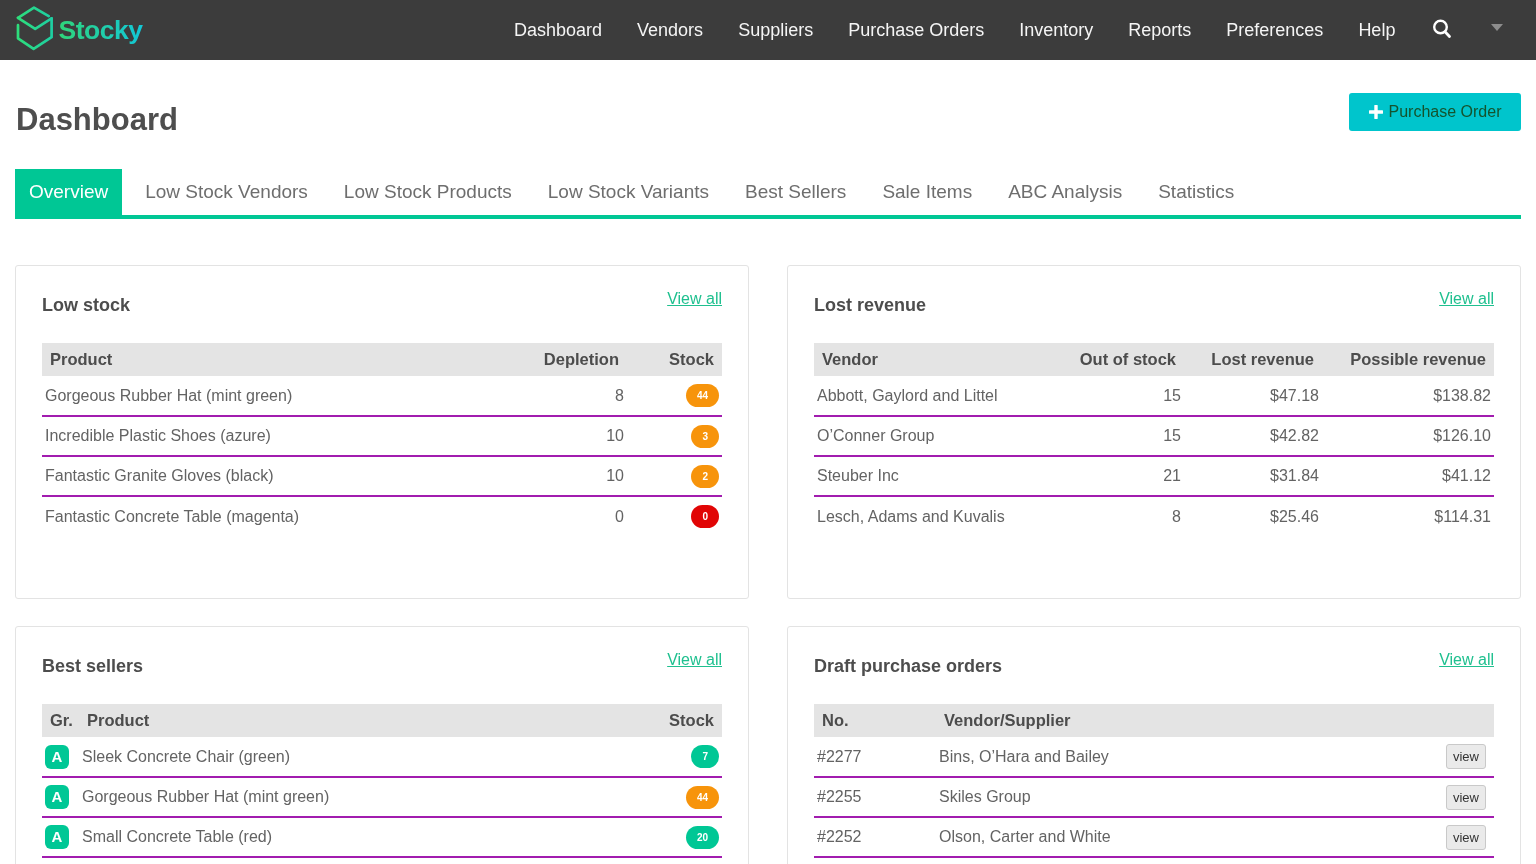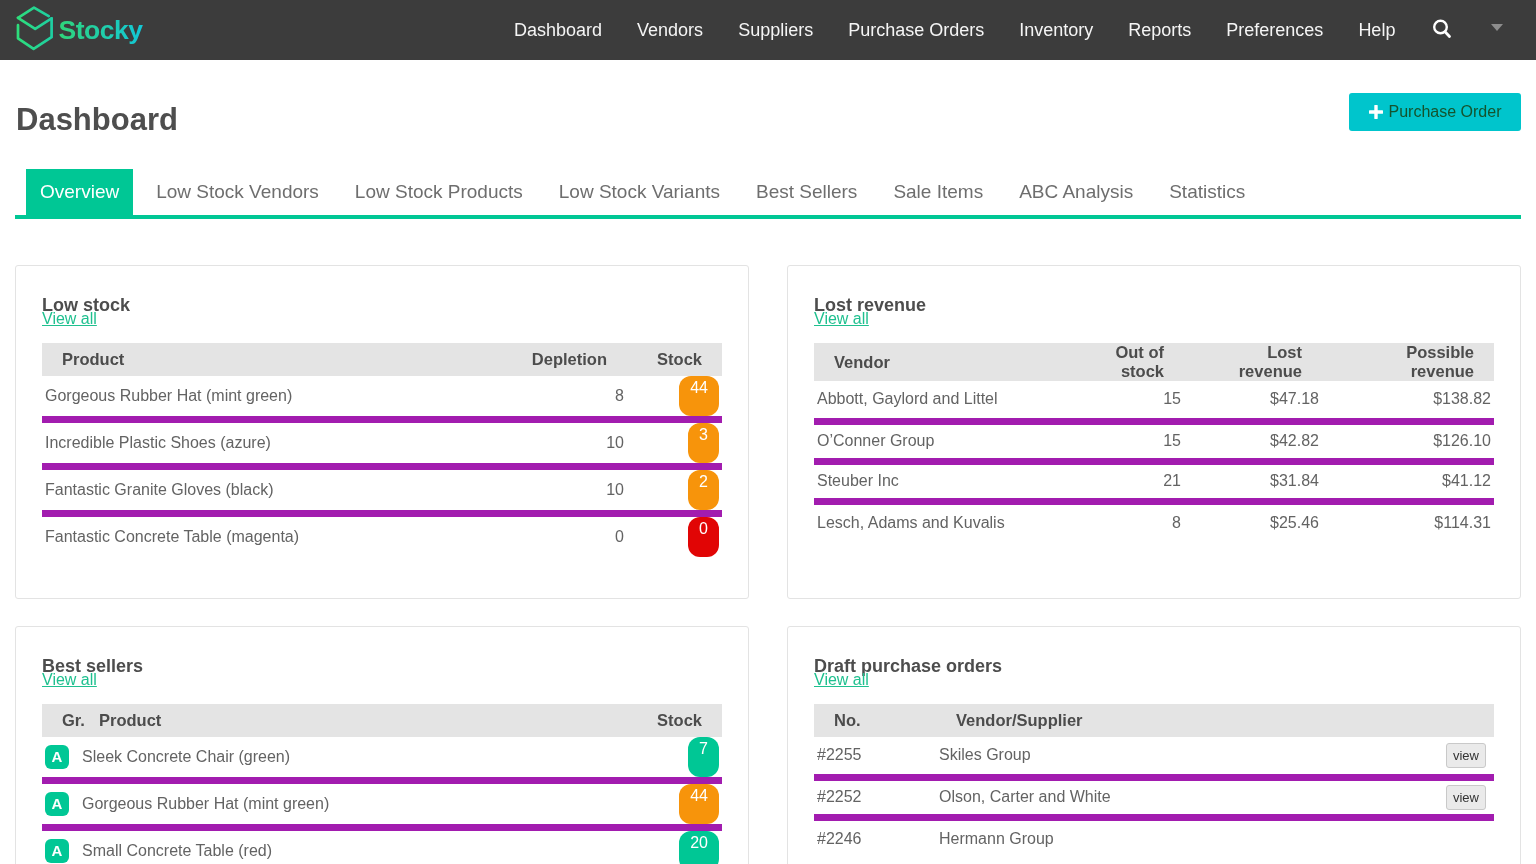--- a/index.html
+++ b/index.html
@@ -10,42 +10,42 @@
 .nav { position:absolute; left:514px; top:0; height:60px; display:flex; align-items:center;
   gap:35px; font-size:18px; color:#f5f5f5; white-space:nowrap; }
 .search { position:absolute; left:1432px; top:19px; }
 .caret { position:absolute; left:1491px; top:24px; width:0; height:0;
   border-left:6px solid transparent; border-right:6px solid transparent;
   border-top:7px solid #8d8d8d; }
 .h1 { position:absolute; left:16px; top:102px; font-size:31px; font-weight:bold; color:#4e4e4e; }
 .pobtn { position:absolute; left:1349px; top:93px; width:172px; height:38px; background:#00c5cc;
   border-radius:3px; color:#14532d; font-size:16px; display:flex; align-items:center;
   justify-content:center; gap:6px; }
-.tabs { position:absolute; left:26px; top:169px; height:46px; white-space:nowrap; }
+.tabs { position:absolute; left:15px; top:169px; height:46px; white-space:nowrap; }
 .tab { display:inline-block; height:46px; line-height:46px; padding:0 13px; margin-right:10px;
   font-size:19px; color:#6e6e6e; }
 .tab.active { background:#00c795; color:#fff; padding:0 14px; }
 .tabline { position:absolute; left:15px; top:215px; width:1506px; height:4px; background:#00c795; }
 .card { position:absolute; width:734px; border:1px solid #e3e3e3; border-radius:3px;
   background:#fff; padding:27px 26px 22px 26px; }
 #c1 { left:15px; top:265px; height:334px; }
 #c2 { left:787px; top:265px; height:334px; }
 #c3 { left:15px; top:626px; height:334px; }
 #c4 { left:787px; top:626px; height:334px; }
-.chead { display:flex; justify-content:space-between; align-items:flex-start; height:21px;flex-direction:column; }
+.chead { display:flex; justify-content:space-between; align-items:flex-end; height:21px; }
 .ctitle { font-size:18px; font-weight:bold; color:#4d4d4d; line-height:21px; position:relative; top:2px; }
 .viewall { font-size:16px; color:#1fc08f; text-decoration:underline; line-height:20px; position:relative; top:-5px; }
 table { width:100%; border-collapse:collapse; margin-top:29px; table-layout:fixed; }
 th { background:#e4e4e4; height:33px; font-size:16.5px; font-weight:bold; color:#4c4c4c;
-  text-align:left; padding:0 20px; }
+  text-align:left; padding:0 8px; }
 td { height:40px; font-size:16px; color:#636363; padding:0 3px; }
-tbody tr + tr td { border-top:7px solid #a21caf; }
+tbody tr + tr td { border-top:2px solid #a21caf; }
 .r { text-align:right; }
-.badge { display:inline-block; height:40px; line-height:23px; border-radius:12px; padding:0 11px;
-  color:#fff; font-weight:normal; font-size:16px; }
+.badge { display:inline-block; height:23px; line-height:23px; border-radius:12px; padding:0 11px;
+  color:#fff; font-weight:bold; font-size:10px; }
 .bo { background:#f7940b; } .br { background:#e10505; } .bg { background:#00c795; }
 .gsq { display:inline-block; width:24px; height:24px; border-radius:6px; background:#00c795;
   color:#fff; font-weight:bold; font-size:15px; text-align:center; line-height:24px;
   vertical-align:middle; }
 .vbtn { display:inline-block; margin-right:5px; width:40px; height:25px; line-height:23px; text-align:center;
   background:#eaeaea; border:1px solid #c9c9c9; border-radius:3px; font-size:13px; color:#333; }
 </style>
 </head>
 <body>
 <div class="topbar">
@@ -247,20 +247,25 @@
       </colgroup>
     <thead>
         <tr>
           <th>No.</th>
           <th>Vendor/Supplier</th>
           <th></th>
         </tr>
       </thead>
     <tbody>
       <tr>
+          <td>#2277</td>
+          <td>Bins, O’Hara and Bailey</td>
+          <td class="r"><span class="vbtn">view</span></td>
+        </tr>
+      <tr>
           <td>#2255</td>
           <td>Skiles Group</td>
           <td class="r"><span class="vbtn">view</span></td>
         </tr>
       <tr>
           <td>#2252</td>
           <td>Olson, Carter and White</td>
           <td class="r"><span class="vbtn">view</span></td>
         </tr>
       <tr>

